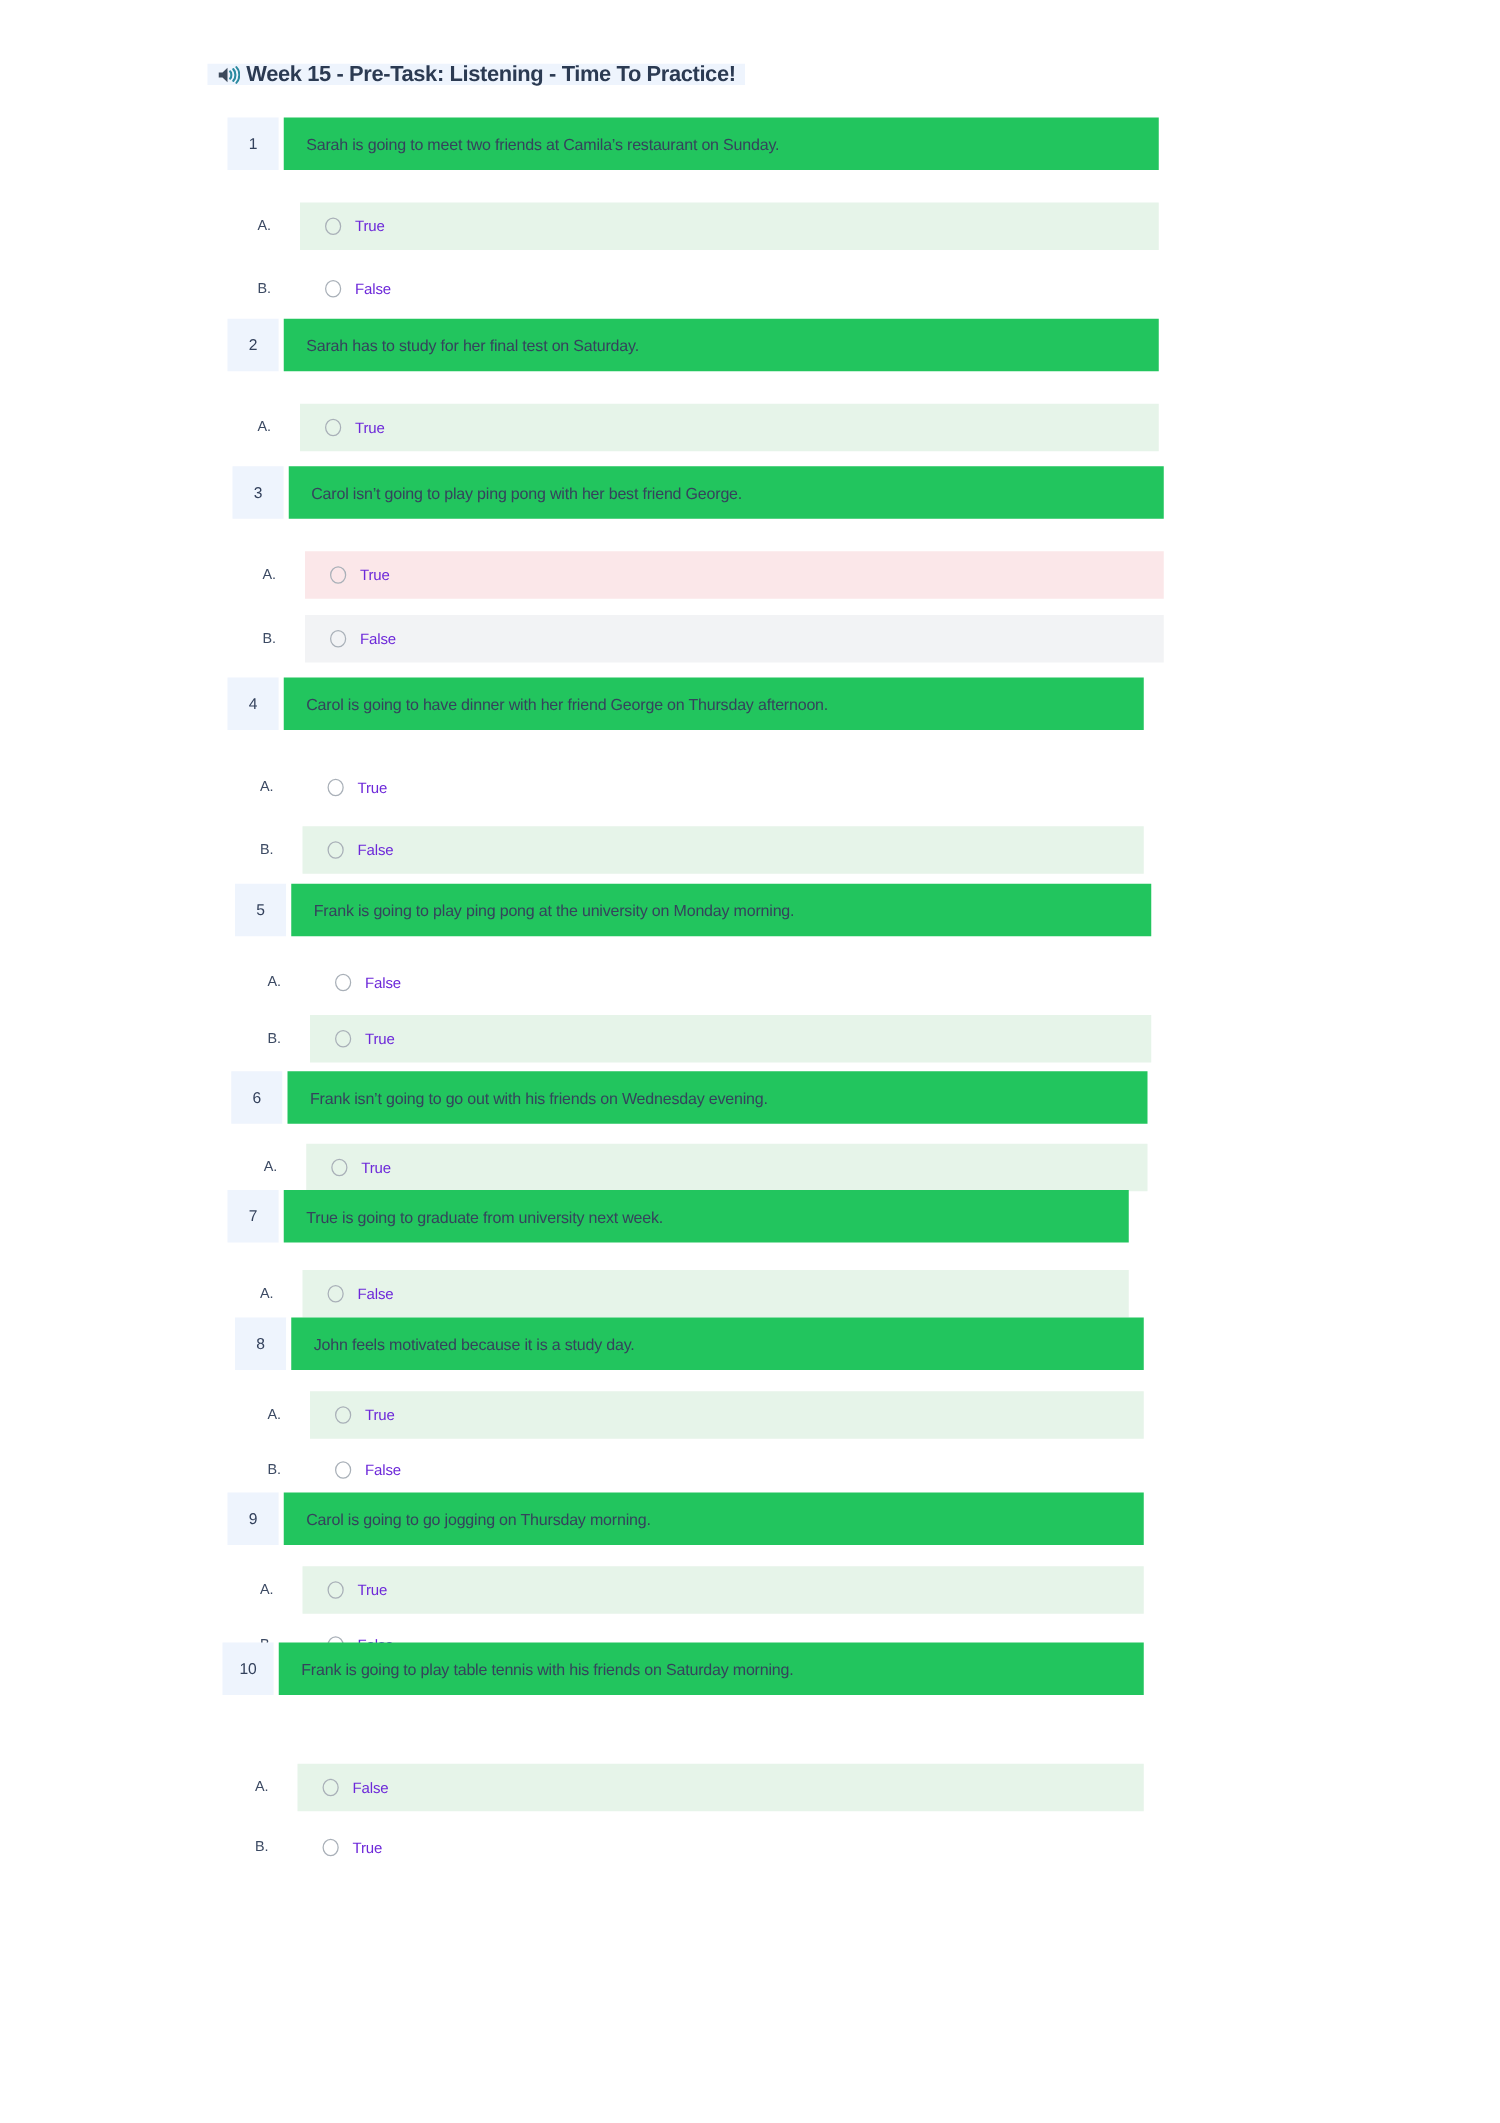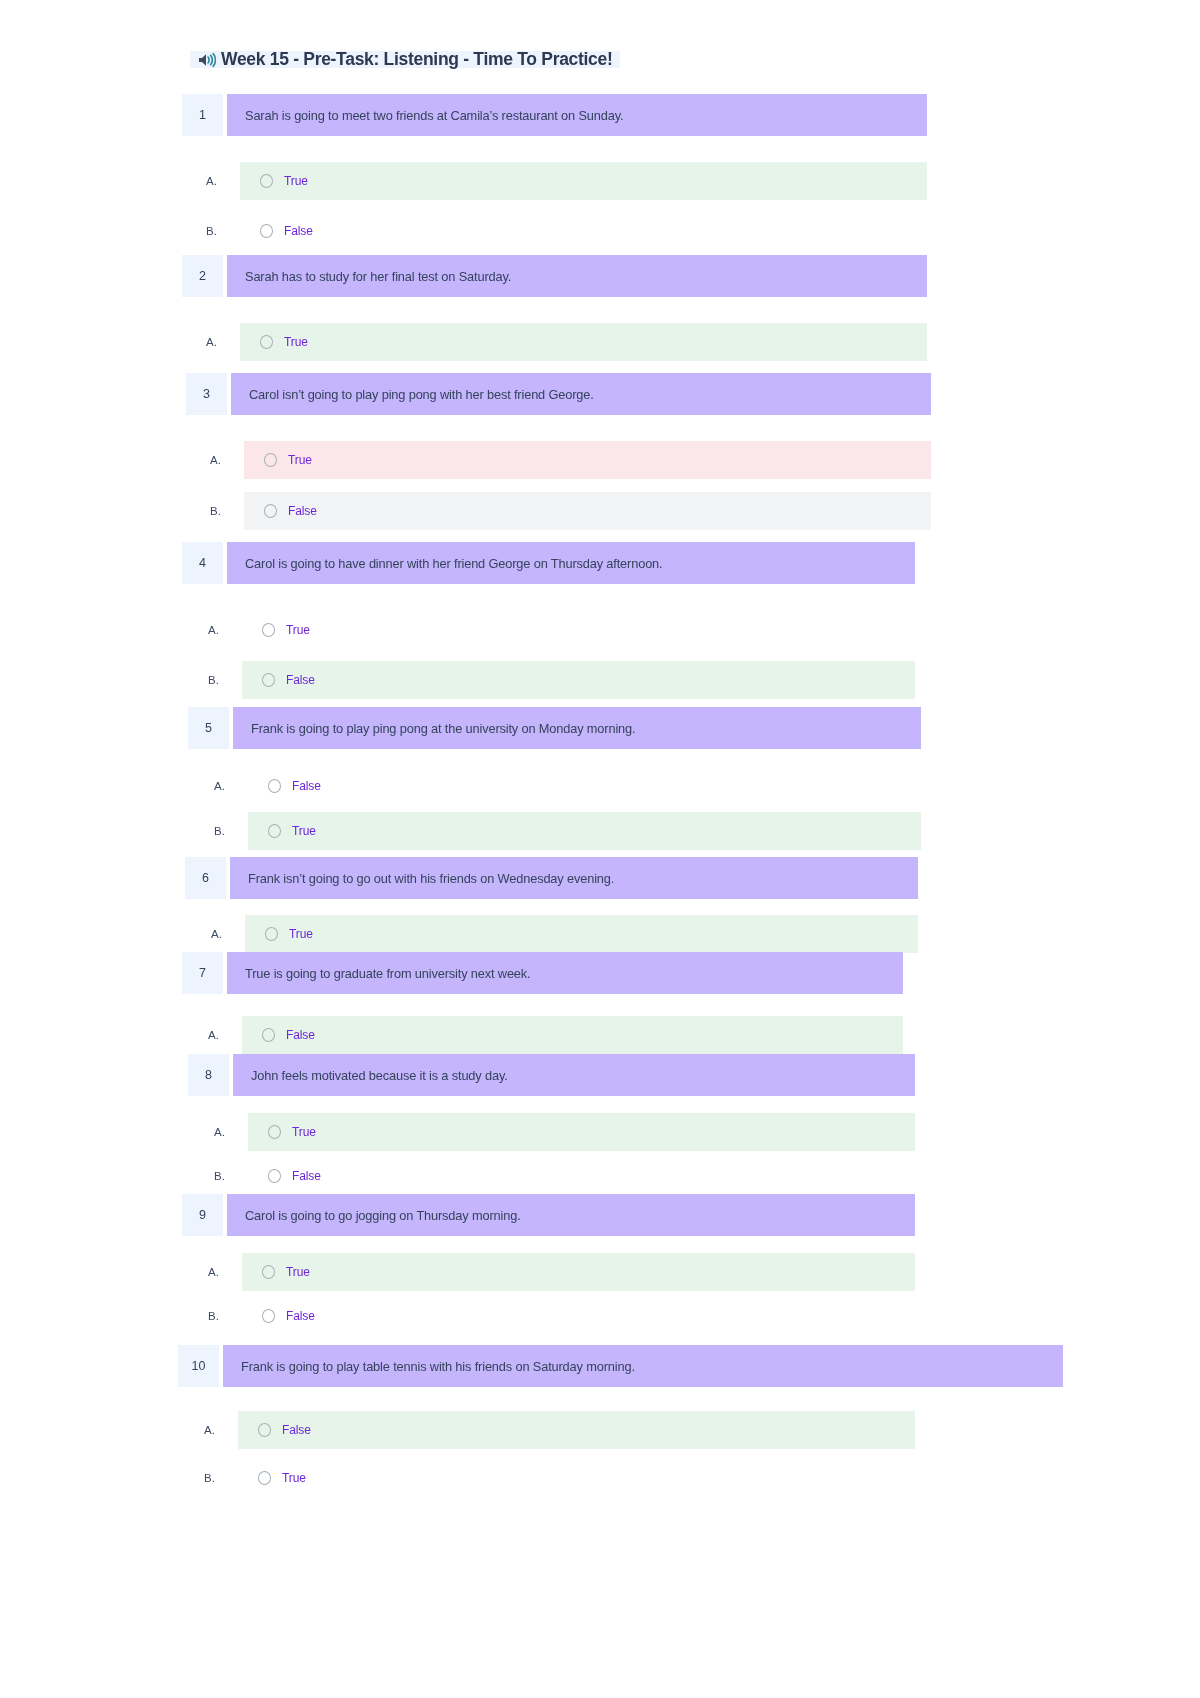--- a/index.html
+++ b/index.html
@@ -21,21 +21,21 @@
   .quiz-wrap {
     position: absolute;
     left: 0;
     top: 0;
     width: 1200px;
   }
 
   
   .quiz-title {
     position: absolute;
-    left: 190px;
+    left: 166px;
     top: 51px;
     width: 430px;
     height: 17px;
     background: #eef4fd;
     display: flex;
     align-items: center;
     padding: 0 8px;
     white-space: nowrap;
   }
   .speaker-icon {
@@ -66,21 +66,21 @@
     background: #eef4fd;
     display: flex;
     align-items: center;
     justify-content: center;
     font-size: 12.5px;
     color: #33415c;
   }
   .q-gap { flex: 0 0 auto; width: 4px; background: #ffffff; }
   .q-text {
     flex: 1 1 auto;
-    background: #c4b5fd;
+    background: #22c55e;
     display: flex;
     align-items: center;
     padding-left: 18px;
     font-size: 12.8px;
     color: #35435c;
     letter-spacing: -0.15px;
     white-space: nowrap;
   }
 
   
@@ -287,21 +287,21 @@
             <span class="o-label">True</span>
           </div>
         </div>
         <div class="o-row" style="left: 208px; top: 1297px; width: 707px;">
           <div class="o-letter">B.</div>
           <div class="o-body plain">
             <div class="radio"></div>
             <span class="o-label">False</span>
           </div>
         </div>
-        <div class="q-row" style="left: 178px; top: 1345px; width: 885px; text-align: center;">
+        <div class="q-row" style="left: 178px; top: 1314px; width: 737px; text-align: center;">
           <div class="q-num">10</div>
           <div class="q-gap"></div>
           <div class="q-text">Frank is going to play table tennis with his friends on Saturday morning.</div>
         </div>
         <div class="o-row" style="left: 204px; top: 1411px; width: 711px;">
           <div class="o-letter">A.</div>
           <div class="o-body correct">
             <div class="radio"></div>
             <span class="o-label">False</span>
           </div>

